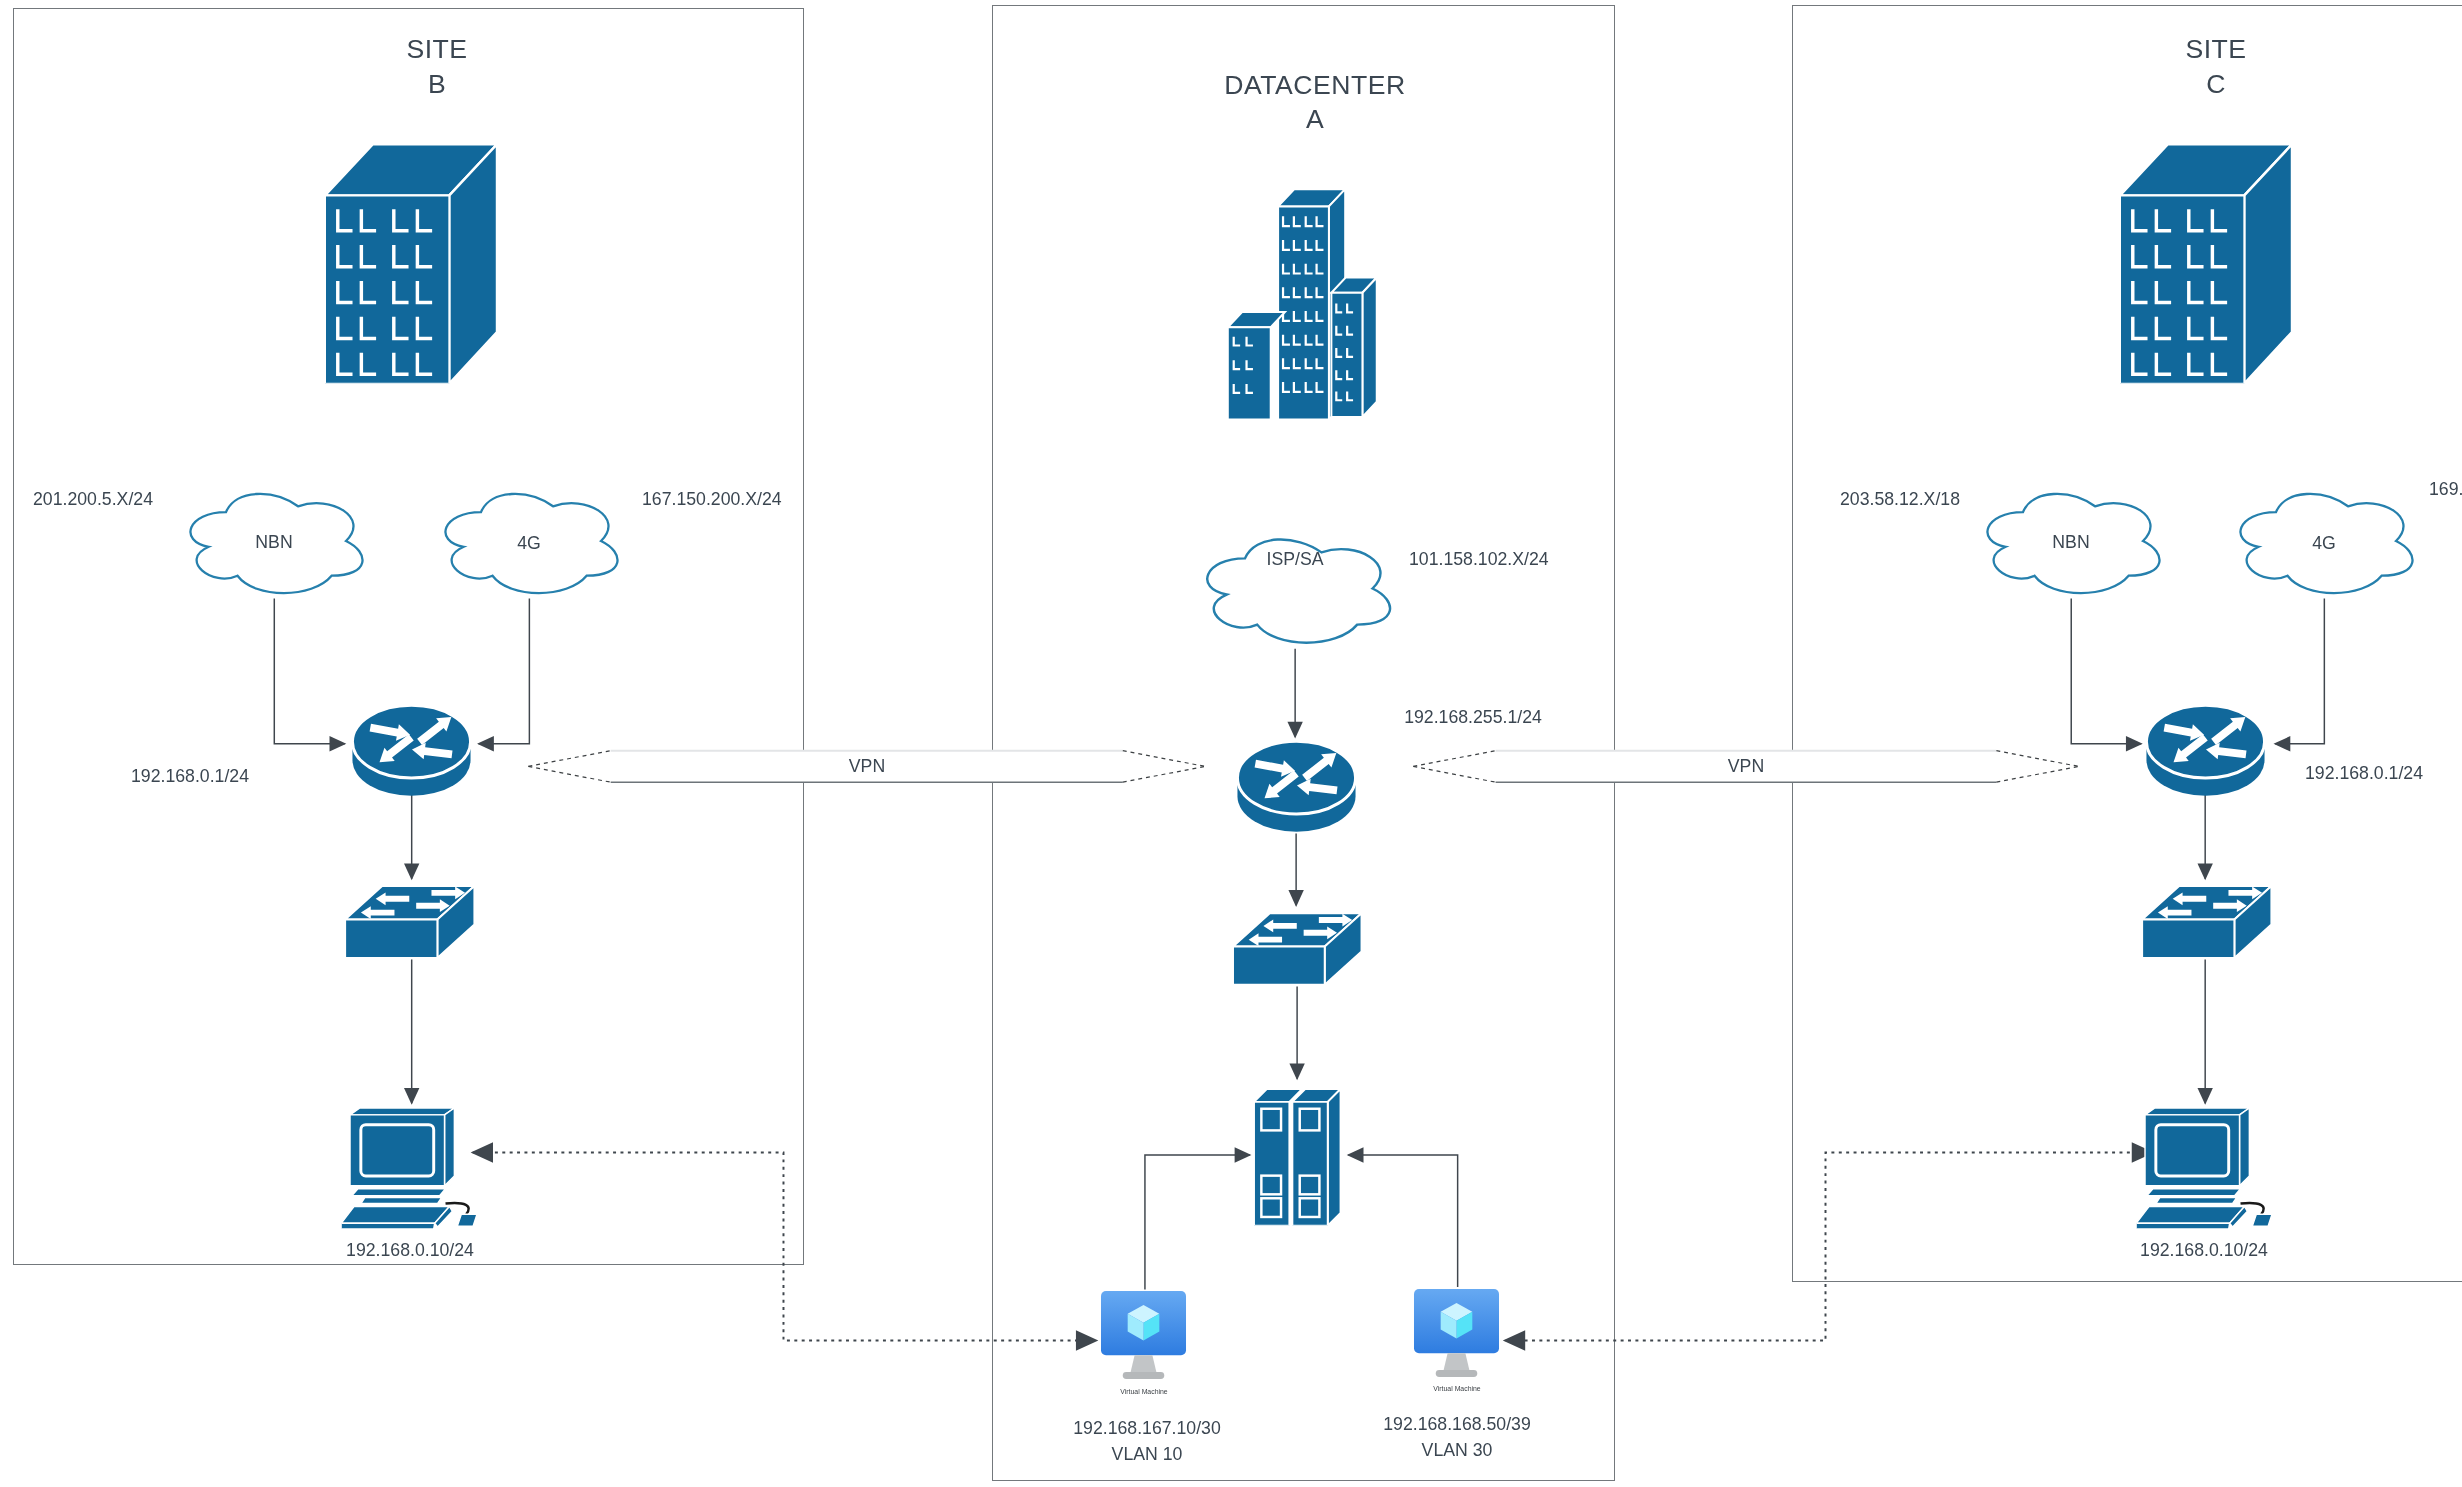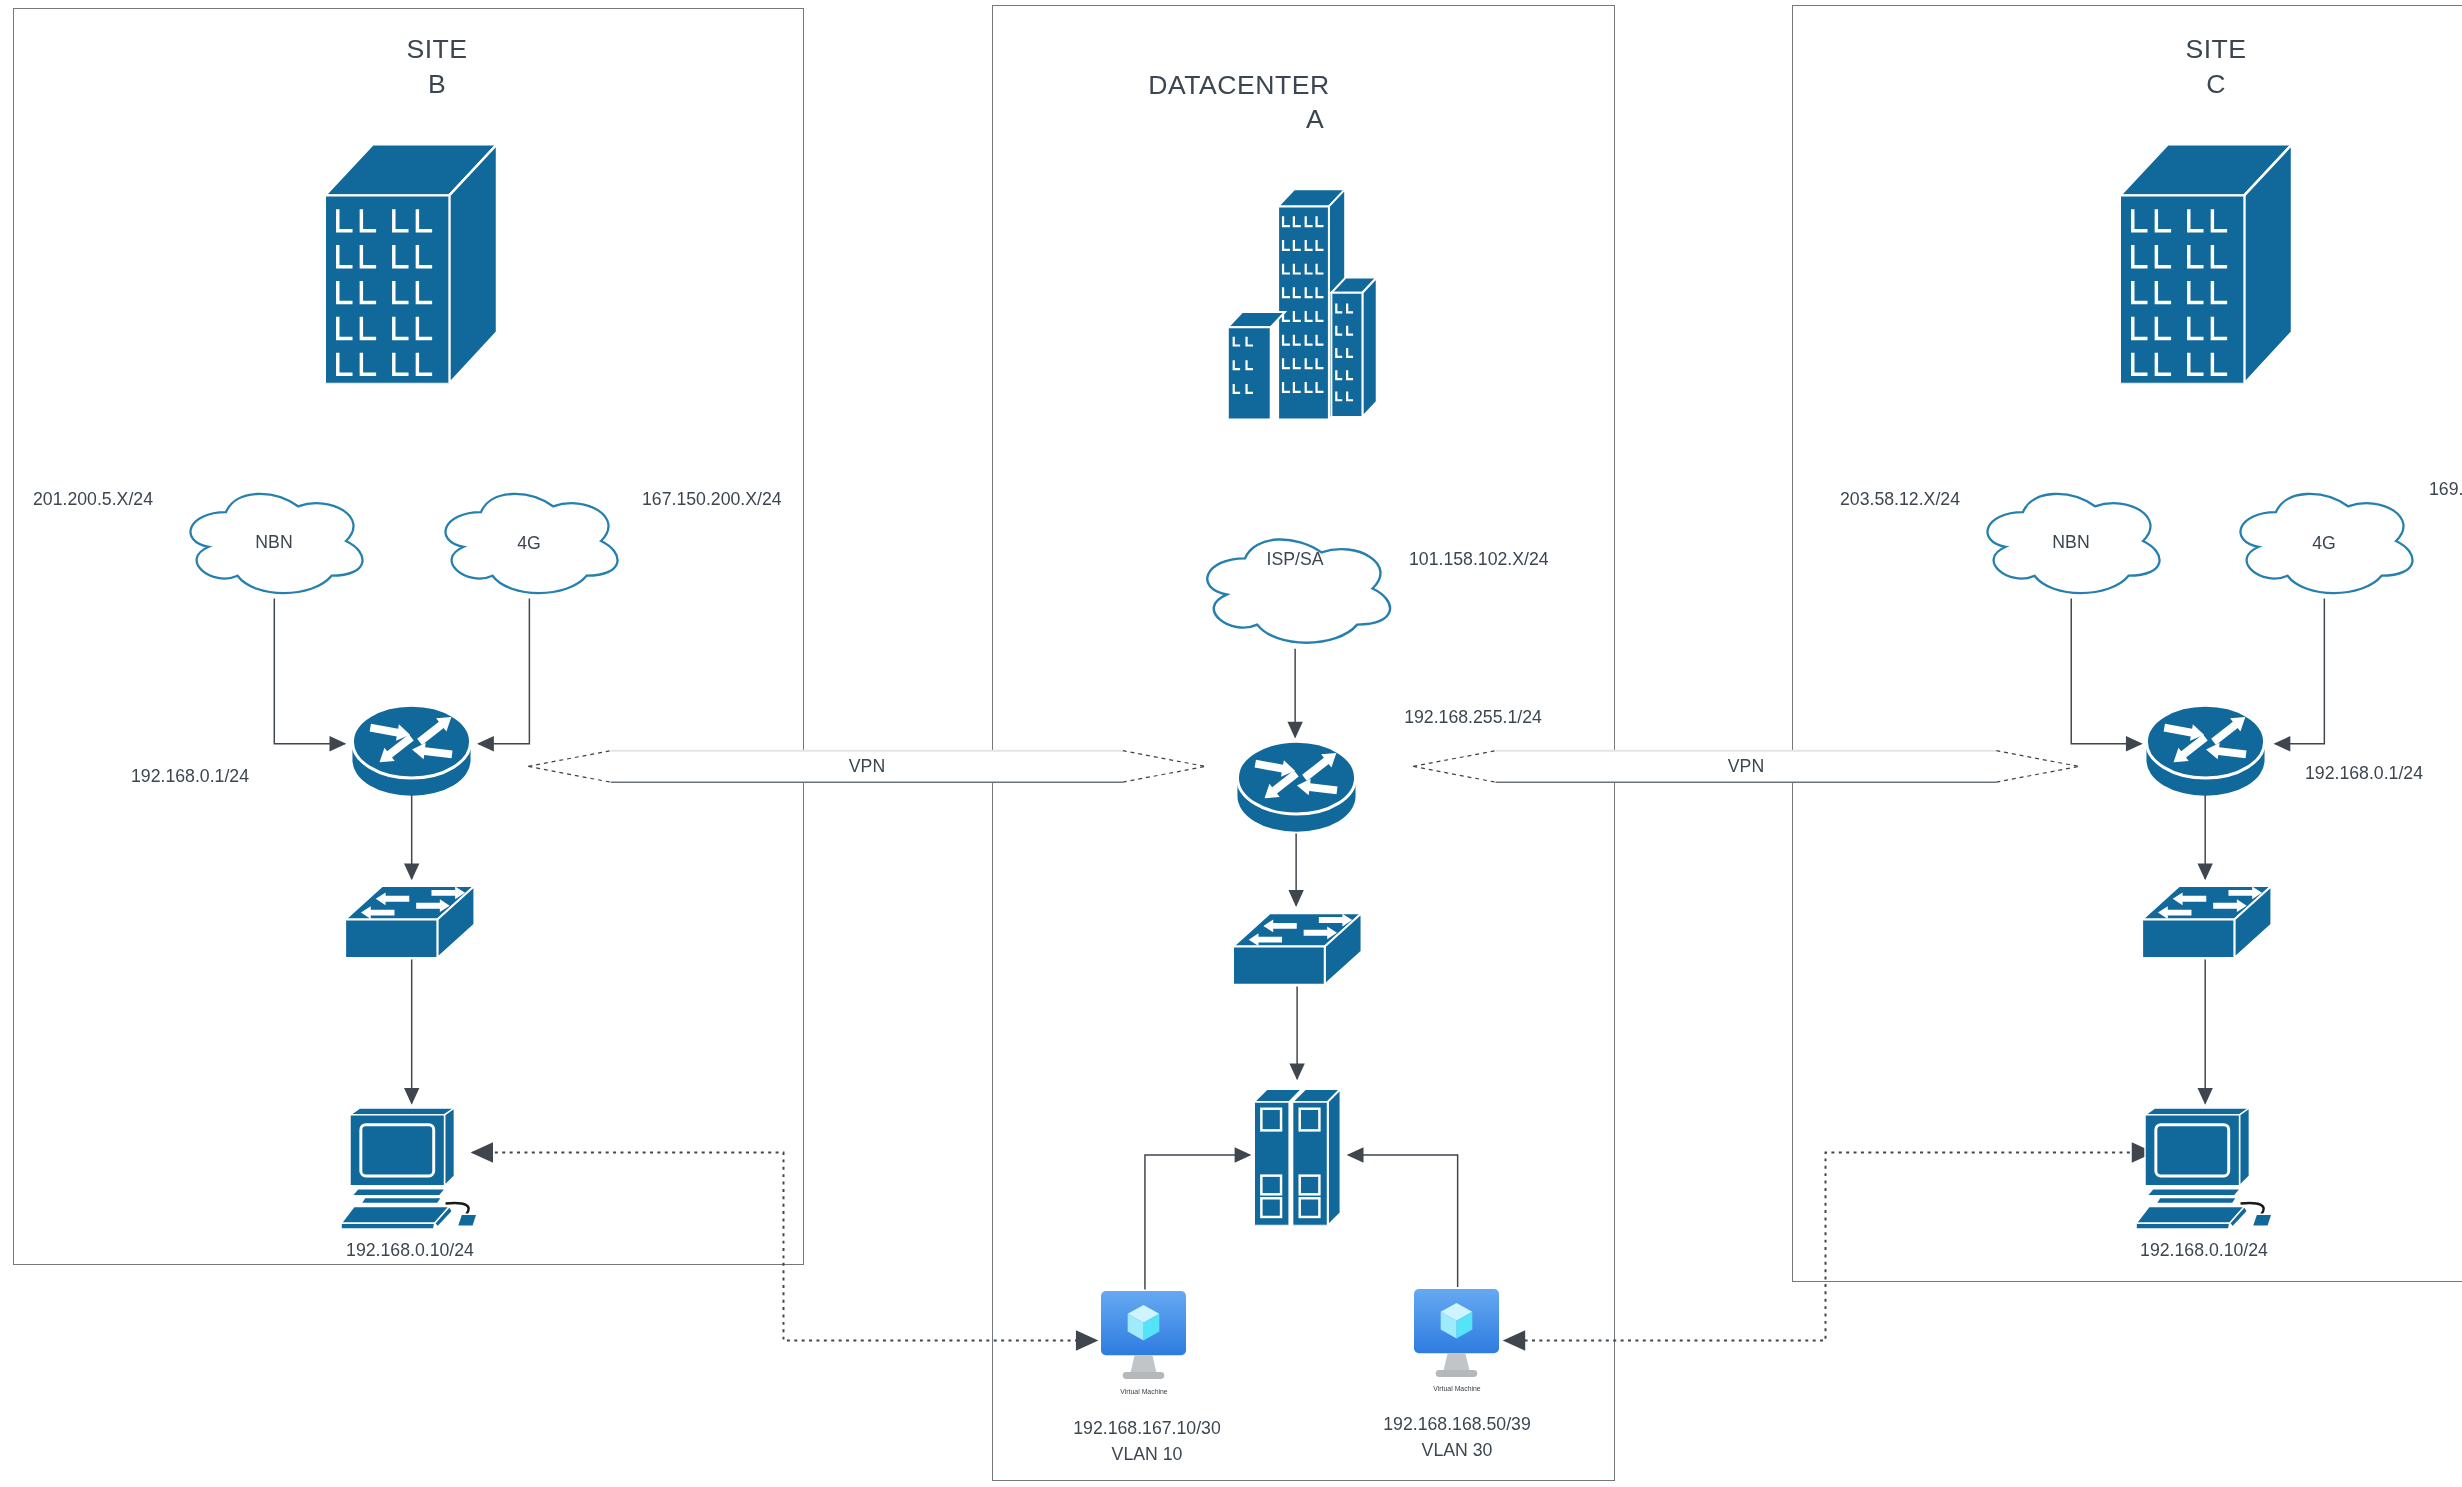--- a/index.html
+++ b/index.html
@@ -304,36 +304,36 @@
 
 <div class="lbl title" style="left:426px;top:49px">SITE</div>
 <div class="lbl title" style="left:426px;top:84px">B</div>
 <div class="lbl" style="left:274px;top:542px">NBN</div>
 <div class="lbl" style="left:529px;top:543px">4G</div>
 <div class="lbl lbl-left" style="left:33px;top:499px">201.200.5.X/24</div>
 <div class="lbl lbl-left" style="left:642px;top:499px">167.150.200.X/24</div>
 <div class="lbl" style="left:190px;top:776px">192.168.0.1/24</div>
 <div class="lbl" style="left:410px;top:1250px">192.168.0.10/24</div>
 
-<div class="lbl title" style="left:1228px;top:85px">DATACENTER</div>
+<div class="lbl title" style="left:1304px;top:85px">DATACENTER</div>
 <div class="lbl title" style="left:1304px;top:119px">A</div>
 <div class="lbl" style="left:1295px;top:559px">ISP/SA</div>
 <div class="lbl lbl-left" style="left:1409px;top:559px">101.158.102.X/24</div>
 <div class="lbl" style="left:1473px;top:717px">192.168.255.1/24</div>
 <div class="lbl" style="left:1147px;top:1428px">192.168.167.10/30</div>
 <div class="lbl" style="left:1147px;top:1454px">VLAN 10</div>
 <div class="lbl tiny" style="left:1144px;top:1391px">Virtual Machine</div>
 <div class="lbl" style="left:1457px;top:1424px">192.168.168.50/39</div>
 <div class="lbl" style="left:1457px;top:1450px">VLAN 30</div>
 <div class="lbl tiny" style="left:1457px;top:1388px">Virtual Machine</div>
 
 <div class="lbl title" style="left:2205px;top:49px">SITE</div>
 <div class="lbl title" style="left:2205px;top:84px">C</div>
 <div class="lbl" style="left:2071px;top:542px">NBN</div>
 <div class="lbl" style="left:2324px;top:543px">4G</div>
-<div class="lbl lbl-left" style="left:1840px;top:499px">203.58.12.X/24</div>
+<div class="lbl lbl-left" style="left:1840px;top:499px">203.58.12.X/18</div>
 <div class="lbl lbl-left" style="left:2429px;top:489px">169.162.201.X/24</div>
 <div class="lbl" style="left:2364px;top:773px">192.168.0.1/24</div>
 <div class="lbl" style="left:2204px;top:1250px">192.168.0.10/24</div>
 
 <div class="lbl" style="left:867px;top:766px">VPN</div>
 <div class="lbl" style="left:1746px;top:766px">VPN</div>
 
 
 </body></html>

